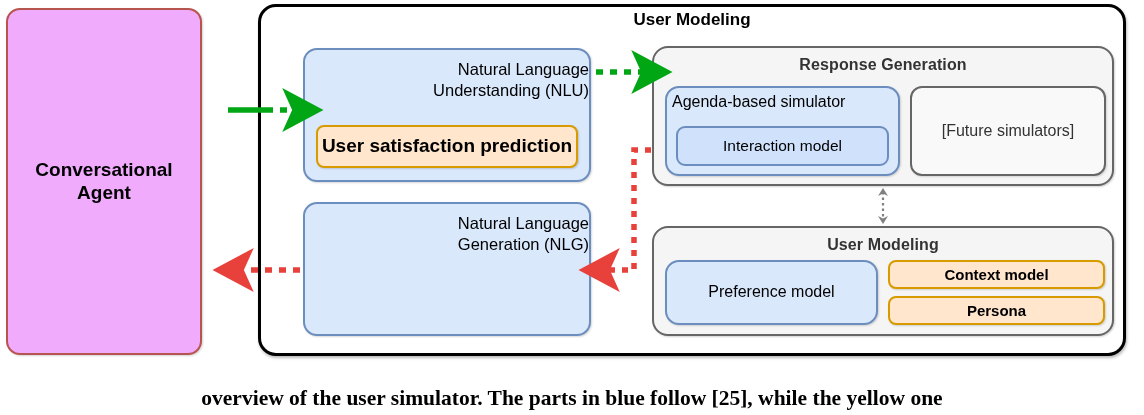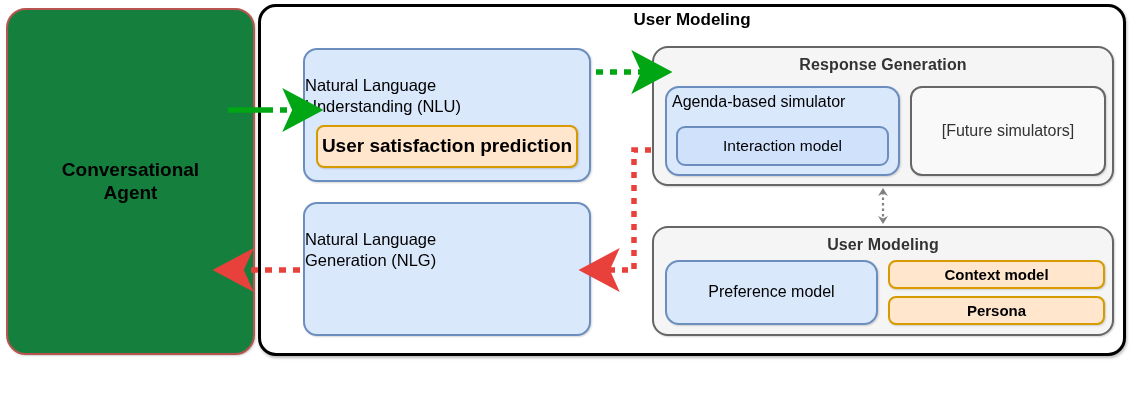--- a/index.html
+++ b/index.html
@@ -9,22 +9,22 @@
     font-family: "Liberation Sans", sans-serif;
     overflow: hidden;
   }
   #canvas { position: relative; width: 1144px; height: 415px; }
 
   
   .box { position: absolute; display: flex; align-items: center;
          justify-content: center; text-align: center; line-height: 1.18; }
 
   .agent-box {
-    left: 6px; top: 8px; width: 249px; height: 347px;
-    background: #15803d; border: 2px solid #b85450; border-radius: 20px;
+    left: 6px; top: 8px; width: 196px; height: 347px;
+    background: #f0abfc; border: 2px solid #b85450; border-radius: 14px;
     font-size: 19px; font-weight: bold; color: #000;
     box-shadow: 1px 1px 2px rgba(0,0,0,.18);
   }
 
   .sim-box {
     left: 258px; top: 4px; width: 868px; height: 352px;
     background: #ffffff; border: 3px solid #000; border-radius: 18px;
     box-shadow: 1px 2px 3px rgba(0,0,0,.28);
   }
   .sim-title {
@@ -45,21 +45,21 @@
     box-shadow: 1px 1px 2px rgba(0,0,0,.18);
   }
   .plain-grey {
     background: #f9f9f9; border: 2px solid #666666; border-radius: 12px;
     box-shadow: 1px 1px 2px rgba(0,0,0,.14);
   }
 
   
   .nlu { left: 303px; top: 48px; width: 288px; height: 134px;
          display: block; padding-top: 9px; }
-  .nlu-label { font-size: 16.5px; color: #000; text-align: left; line-height: 1.28; margin-top: 16px; }
+  .nlu-label { font-size: 16.5px; color: #000; text-align: right; line-height: 1.28; }
   .nlu-inner {
     position: absolute; left: 11px; right: 11px; bottom: 12px; height: 43px;
     display: flex; align-items: center; justify-content: center;
     font-size: 19px; font-weight: bold; color: #000;
   }
 
   
   .nlg { left: 303px; top: 202px; width: 288px; height: 134px;
          display: block; padding-top: 9px; }
 
@@ -202,14 +202,15 @@
       <line x1="300" y1="270" x2="240" y2="270" stroke="#e8403a" stroke-width="5.5" stroke-dasharray="7,7" marker-end="url(#rhs)"></line>
     </g>
 
     <g>
       <line x1="883" y1="192" x2="883" y2="220" stroke="#808080" stroke-width="2.2" stroke-dasharray="2.5,3"></line>
       <path d="M878,196 L883,188 L888,196 L883,193.6 Z" fill="#808080"></path>
       <path d="M878,216 L883,224 L888,216 L883,218.4 Z" fill="#808080"></path>
     </g>
   </svg>
 
+  <div class="caption">overview of the user simulator. The parts in blue follow [25], while the yellow one</div>
 
 </div>
 
 </body></html>

